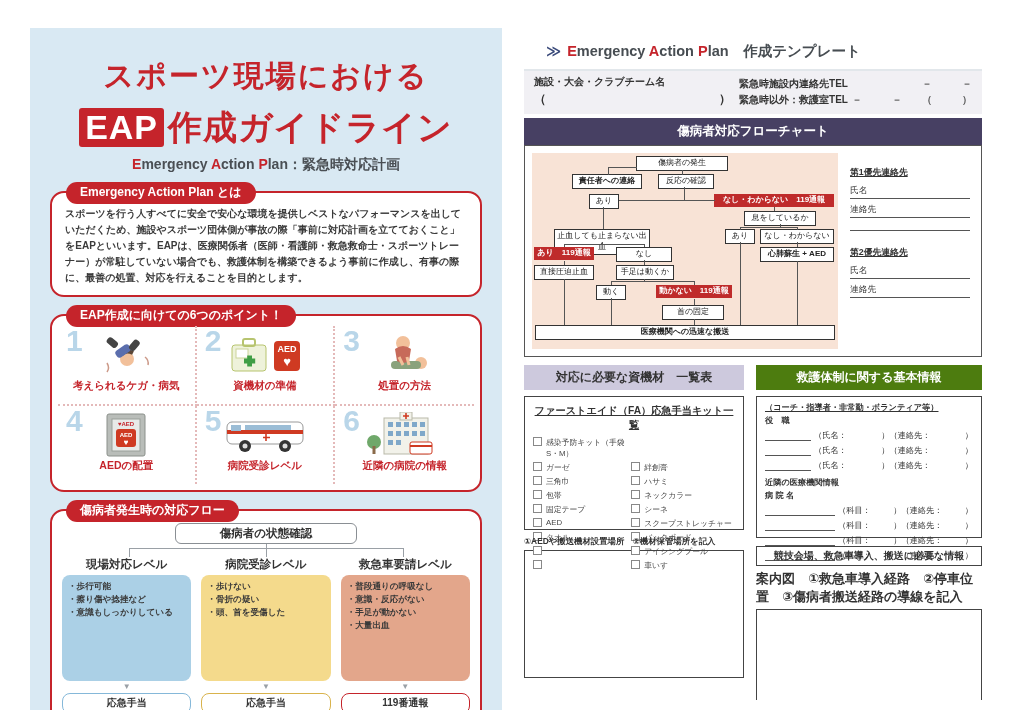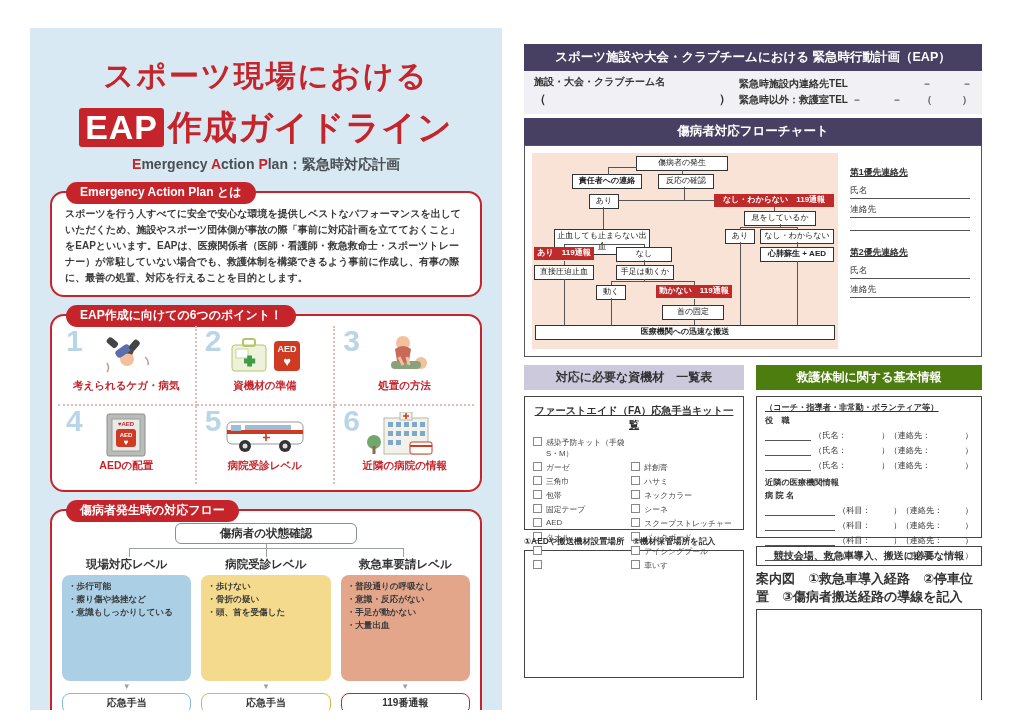--- a/index.html
+++ b/index.html
@@ -263,22 +263,24 @@
 心肺蘇生・AED・止血等</div>
 
           </div>
         </div>
       </div>
     </section>
 
   </div>
 
   <div class="page-right">
-
-    <div class="pbar mt8">スポーツ施設や大会・クラブチームにおける 緊急時行動計画（EAP）</div>
+    <div class="rp-head">
+      <span class="chev">≫</span><span class="red">E</span><span>mergency </span><span class="red">A</span><span>ction </span><span class="red">P</span><span>lan</span><span>　作成テンプレート</span>
+    </div>
+
     <div class="form">
       <div class="f-left">
         <div>施設・大会・クラブチーム名</div>
         <div class="f-parens">
           <span>（</span>
           <span>）</span>
         </div>
       </div>
       <div class="f-right">
         <div class="frow">

